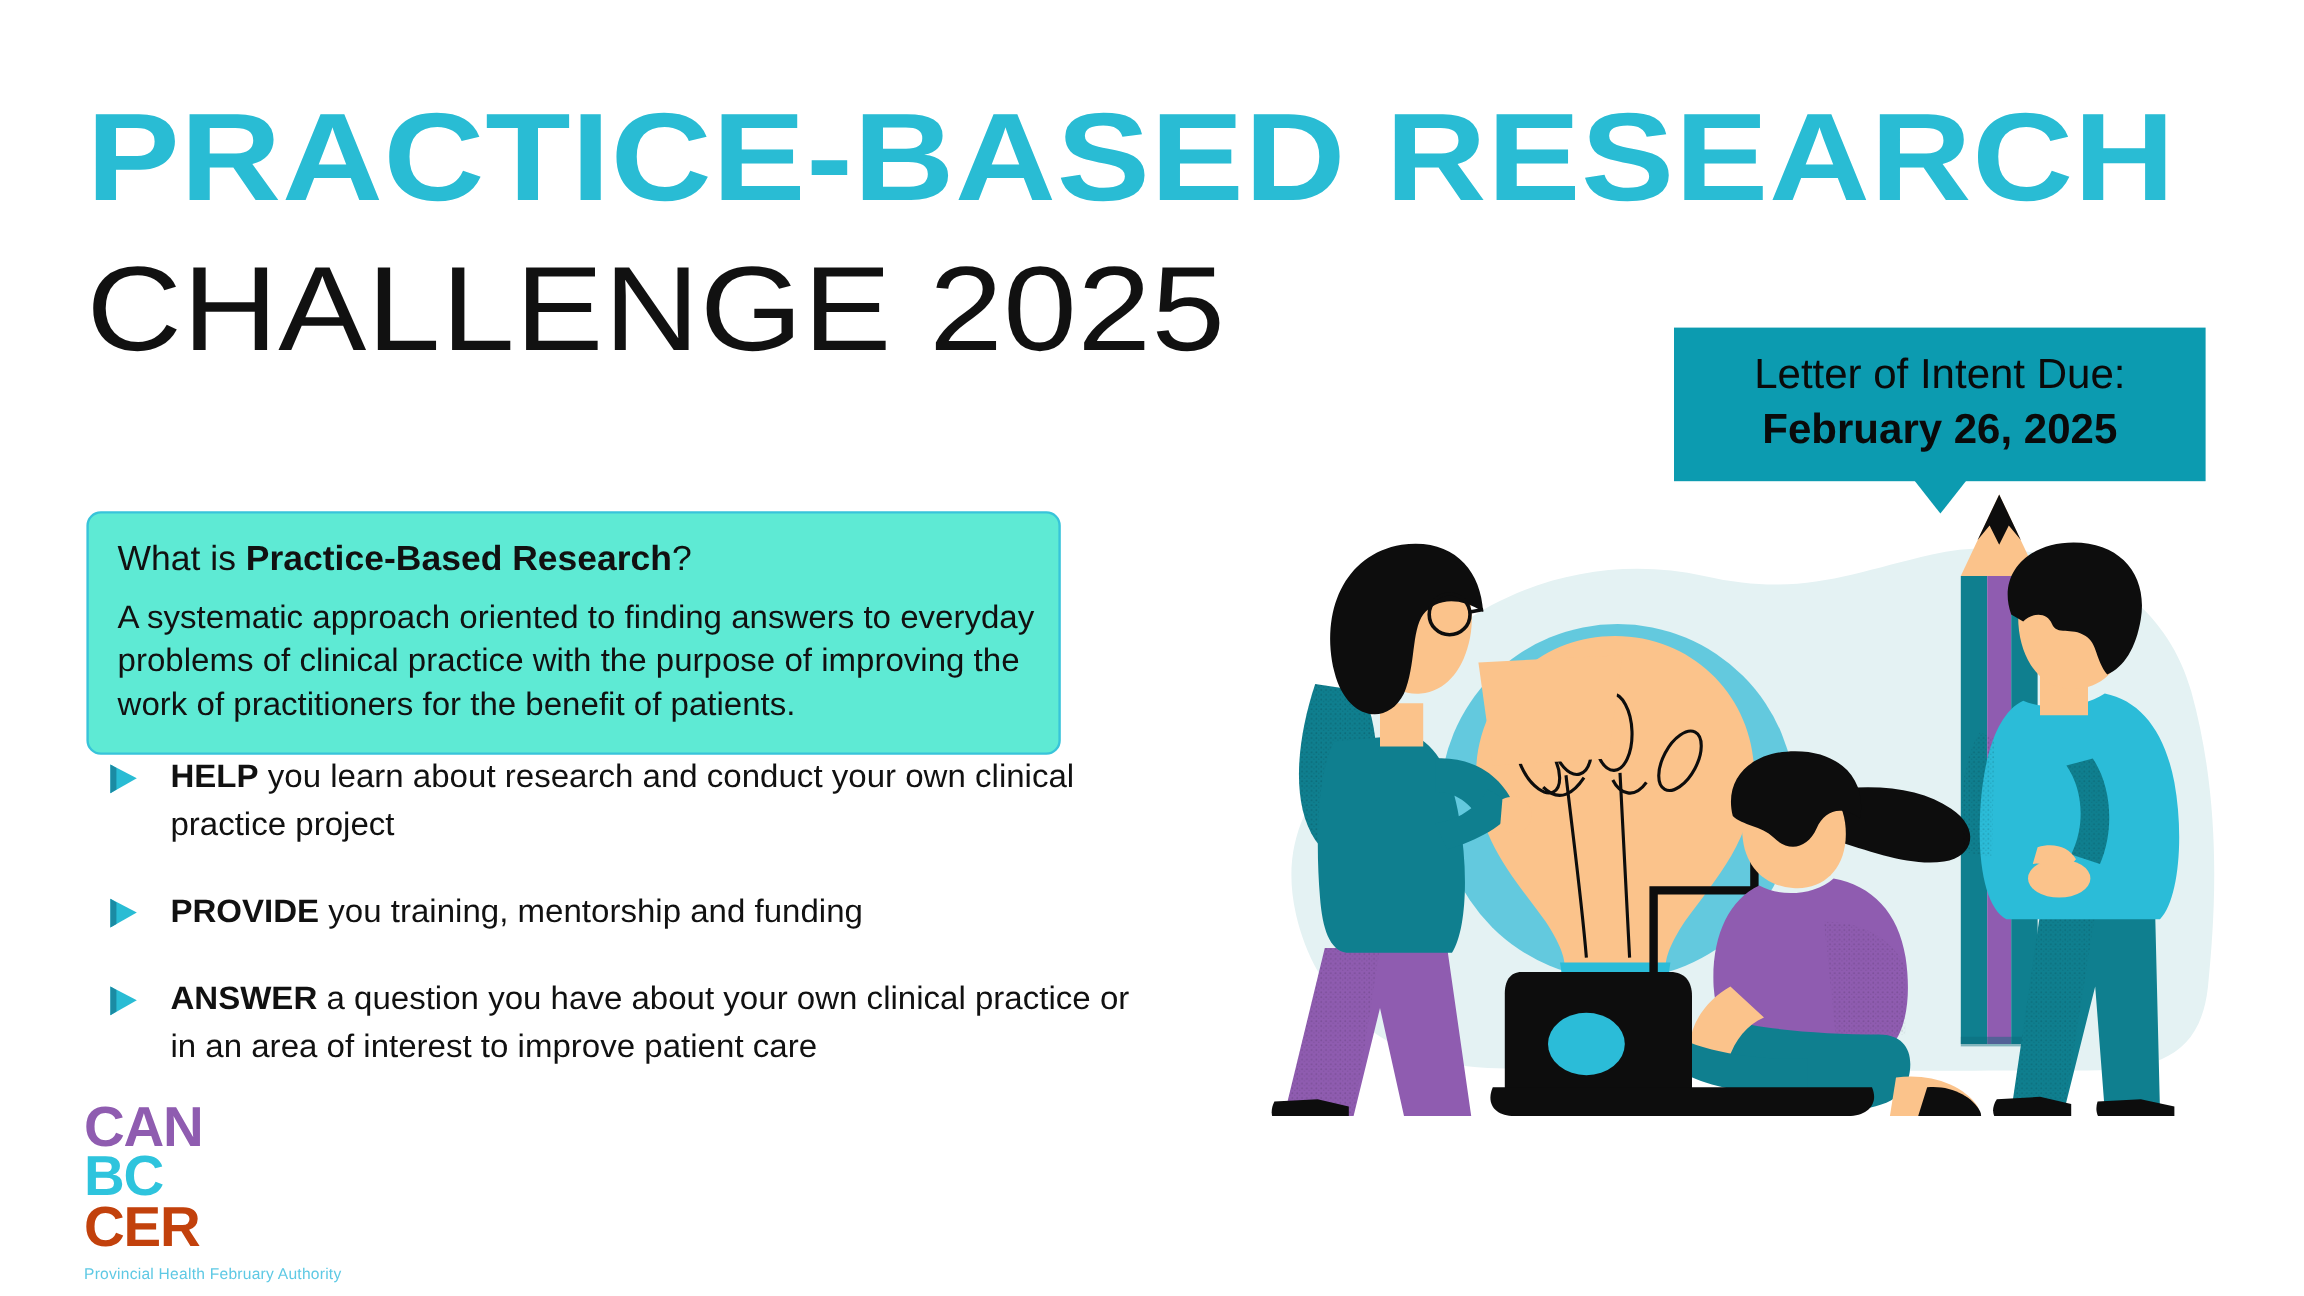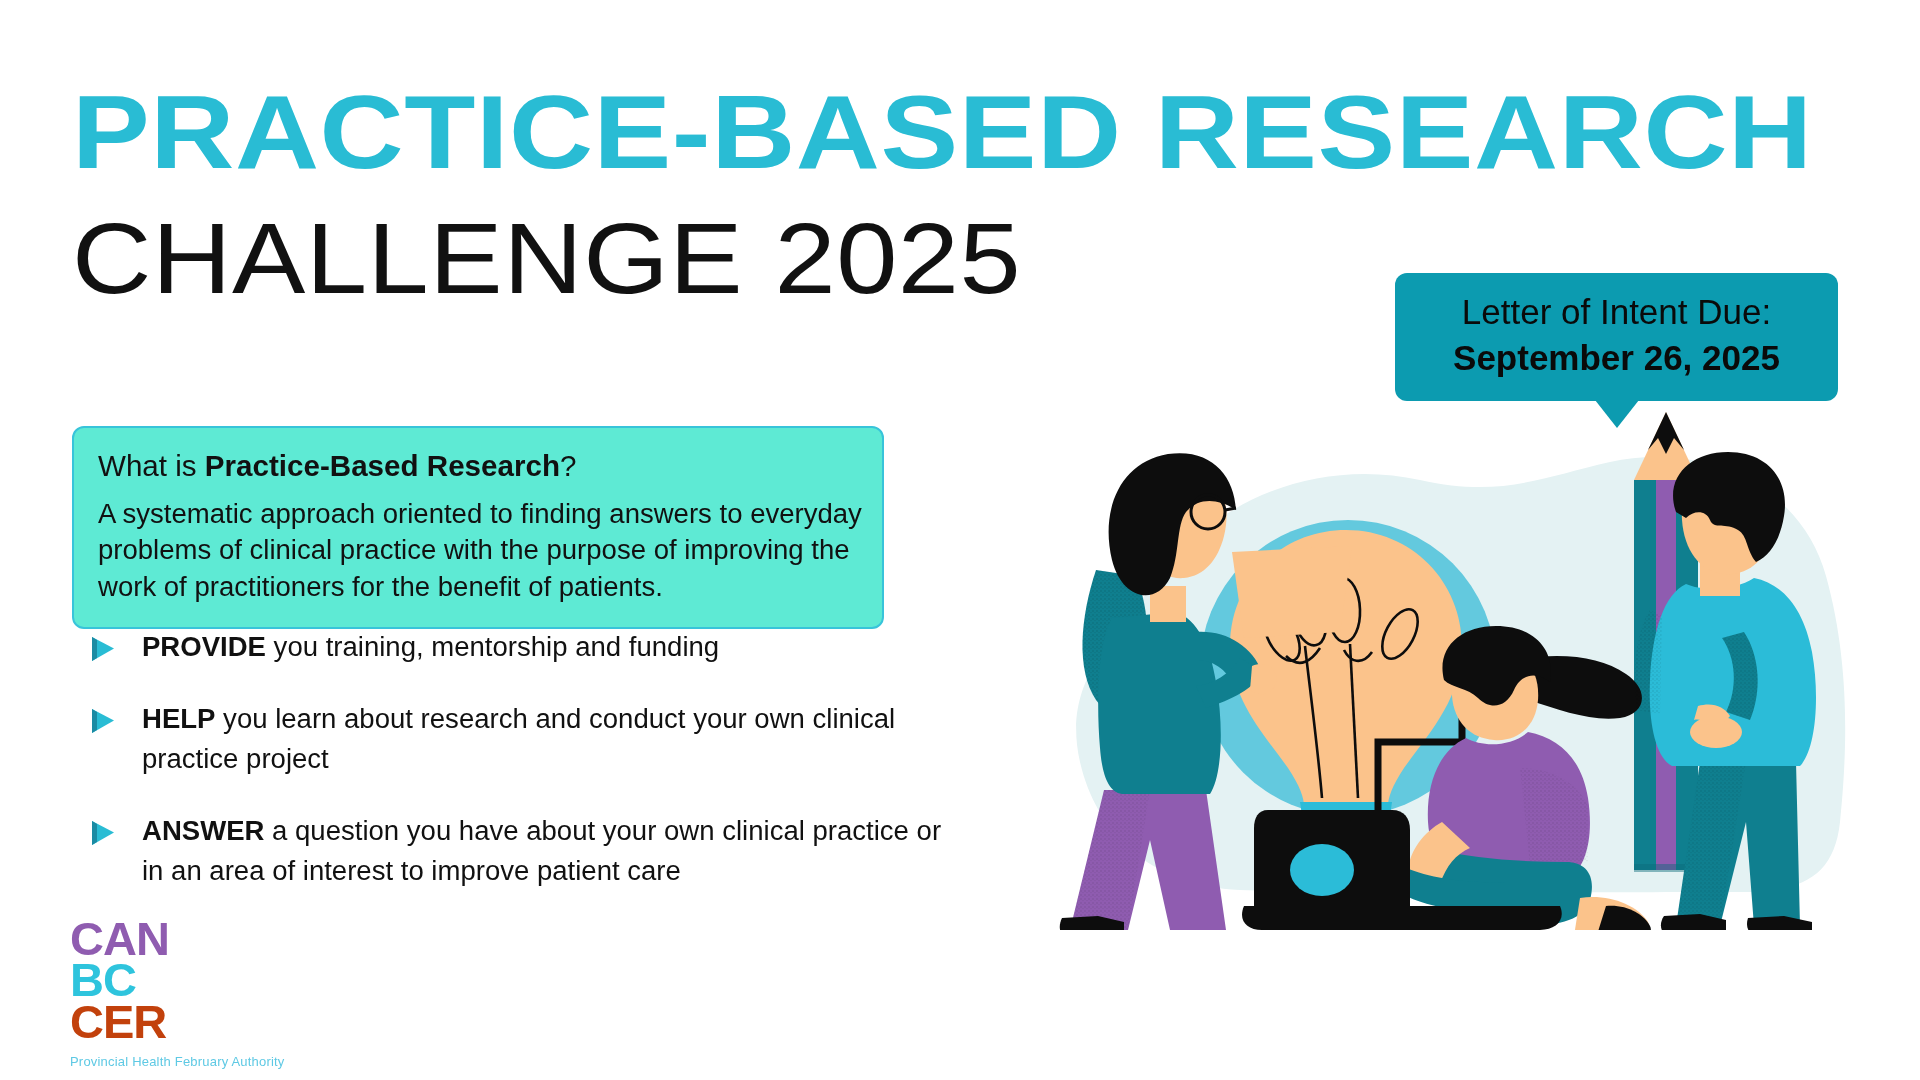--- a/index.html
+++ b/index.html
@@ -114,21 +114,21 @@
   }
   .bullet-text b { font-weight: 700; }
 
   
   .callout {
     position: absolute;
     left: 1395px;
     top: 233px;
     width: 443px;
     background: #0c9bb0;
-    border-radius: 12px;
+    border-radius: 0;
     padding: 18px 10px 22px 10px;
     box-sizing: border-box;
     text-align: center;
   }
   .callout-line1 {
     font-family: "Liberation Sans", sans-serif;
     font-size: 35px;
     font-weight: 400;
     color: #0a0a0a;
     line-height: 1.22;
@@ -198,56 +198,56 @@
   </div>
 
   <div class="def-box">
     <div class="def-q">
       <span>What is </span><b>Practice-Based Research</b><span>?</span>
     </div>
     <div class="def-body">A systematic approach oriented to finding answers to everyday problems of clinical practice with the purpose of improving the work of practitioners for the benefit of patients.</div>
   </div>
 
   <div class="bullets">
+
+    <div class="bullet-row">
+      <span class="bullet-arrow">
+        <svg width="30" height="30" viewBox="0 0 30 30">
+          <path d="M4 3 L26 14.5 L4 27 Z" fill="#29bcd4"></path>
+          <path d="M4 3 L9 6 L9 24 L4 27 Z" fill="#1b8ba3"></path>
+        </svg>
+      </span>
+      <span class="bullet-text"><b>HELP</b><span> you learn about research and conduct your own clinical practice project</span></span>
+    </div>
 
     <div class="bullet-row">
       <span class="bullet-arrow">
         <svg width="30" height="30" viewBox="0 0 30 30">
           <path d="M4 3 L26 14.5 L4 27 Z" fill="#29bcd4"></path>
           <path d="M4 3 L9 6 L9 24 L4 27 Z" fill="#1b8ba3"></path>
         </svg>
       </span>
       <span class="bullet-text"><b>PROVIDE</b><span> you training, mentorship and funding</span></span>
     </div>
 
     <div class="bullet-row">
       <span class="bullet-arrow">
         <svg width="30" height="30" viewBox="0 0 30 30">
           <path d="M4 3 L26 14.5 L4 27 Z" fill="#29bcd4"></path>
           <path d="M4 3 L9 6 L9 24 L4 27 Z" fill="#1b8ba3"></path>
         </svg>
       </span>
-      <span class="bullet-text"><b>HELP</b><span> you learn about research and conduct your own clinical practice project</span></span>
-    </div>
-
-    <div class="bullet-row">
-      <span class="bullet-arrow">
-        <svg width="30" height="30" viewBox="0 0 30 30">
-          <path d="M4 3 L26 14.5 L4 27 Z" fill="#29bcd4"></path>
-          <path d="M4 3 L9 6 L9 24 L4 27 Z" fill="#1b8ba3"></path>
-        </svg>
-      </span>
       <span class="bullet-text"><b>ANSWER</b><span> a question you have about your own clinical practice or in an area of interest to improve patient care</span></span>
     </div>
 
   </div>
 
   <div class="callout">
     <div class="callout-line1">Letter of Intent Due:</div>
-    <div class="callout-line2">September 26, 2025</div>
+    <div class="callout-line2">February 26, 2025</div>
     <div class="callout-tail"></div>
   </div>
 
   <div class="logo">
     <div class="logo-word logo-can">CAN</div>
     <div class="logo-word logo-bc">BC</div>
     <div class="logo-word logo-cer">CER</div>
     <div class="logo-tag">Provincial Health February Authority</div>
   </div>
 

